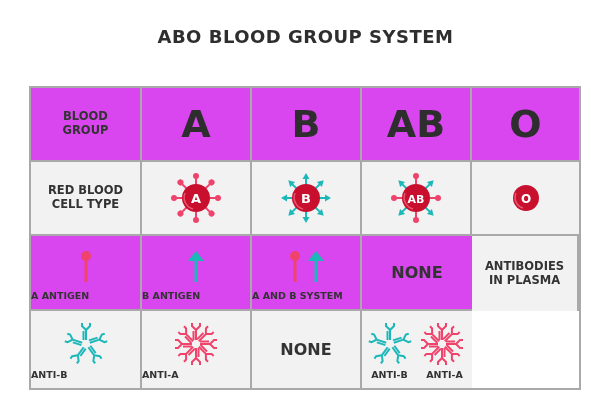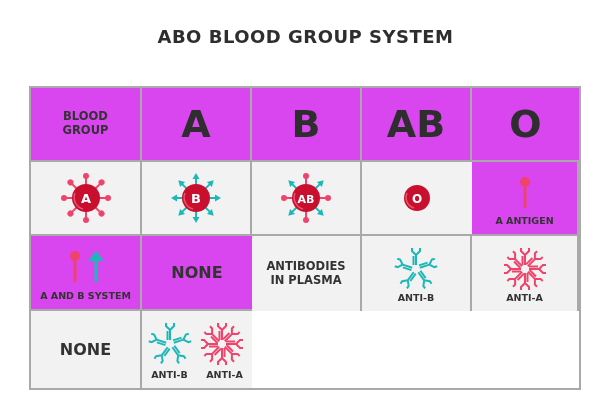--- a/index.html
+++ b/index.html
@@ -13,21 +13,21 @@
           grid-template-rows:74px 74px 75px 1fr; }
   .cell { border-right:2px solid #a9a9a9; border-bottom:2px solid #a9a9a9; box-sizing:border-box;
           position:relative; display:flex; align-items:center; justify-content:center; }
   .cell.lastcol { border-right:none; }
   .cell.lastrow { border-bottom:none; }
   .dark { background:#d946ef; }
   .light { background:#f2f2f2; }
   .rowlabel { font-weight:bold; font-size:11.5px; text-align:center; line-height:1.18; color:#333; }
   .grp { font-weight:bold; font-size:38px; color:#2e2e2e; }
   .none { font-weight:bold; font-size:16px; color:#333; }
-  .cap { position:absolute; bottom:8px; left:0; right:0; text-align:center;
+  .cap { position:absolute; bottom:8px; left:0; right:0; 
          font-weight:bold; font-size:9.5px; color:#333; }
   .icon { position:absolute; left:50%; transform:translateX(-50%); }
   .duo { position:absolute; bottom:8px; font-weight:bold; font-size:9.5px; width:50%; text-align:center; }
 </style>
 </head>
 <body>
 
 <svg width="0" height="0" style="position:absolute">
   <defs>
     <g id="arm-a">
@@ -61,20 +61,23 @@
       <span class="grp">B</span>
     </div>
   <div class="cell dark">
       <span class="grp">AB</span>
     </div>
   <div class="cell dark lastcol">
       <span class="grp">O</span>
     </div>
 
   <div class="cell light">
+    <div class="rowlabel" style="width:82px">RED BLOOD CELL TYPE</div>
+  </div>
+  <div class="cell light">
     <svg width="60" height="60" viewBox="-30 -30 60 60">
       <use href="#arm-a"></use>
         <use href="#arm-a" transform="rotate(45)"></use>
         <use href="#arm-a" transform="rotate(90)"></use>
         <use href="#arm-a" transform="rotate(135)"></use>
       <use href="#arm-a" transform="rotate(180)"></use>
         <use href="#arm-a" transform="rotate(225)"></use>
         <use href="#arm-a" transform="rotate(270)"></use>
         <use href="#arm-a" transform="rotate(315)"></use>
       <circle r="14" fill="#c8102e"></circle>
@@ -121,20 +124,27 @@
   </div>
 
   <div class="cell dark">
     <svg class="icon" style="top:14px" width="14" height="34" viewBox="0 0 14 34">
       <circle cx="7" cy="6" r="5" fill="#f0436b"></circle>
         <rect x="5.5" y="8" width="3" height="24" fill="#f0436b"></rect>
     </svg>
     <div class="cap">A ANTIGEN</div>
   </div>
   <div class="cell dark">
+    <svg class="icon" style="top:14px" width="18" height="34" viewBox="0 0 18 34">
+      <polygon points="1,11 17,11 9,1" fill="#1cb8b8"></polygon>
+        <rect x="7.5" y="10" width="3" height="22" fill="#1cb8b8"></rect>
+    </svg>
+    <div class="cap">B ANTIGEN</div>
+  </div>
+  <div class="cell dark">
     <svg class="icon" style="top:14px" width="40" height="34" viewBox="0 0 40 34">
       <circle cx="9" cy="6" r="5" fill="#f0436b"></circle>
         <rect x="7.5" y="8" width="3" height="24" fill="#f0436b"></rect>
       <polygon points="22,11 38,11 30,1" fill="#1cb8b8"></polygon>
         <rect x="28.5" y="10" width="3" height="22" fill="#1cb8b8"></rect>
     </svg>
     <div class="cap">A AND B SYSTEM</div>
   </div>
   <div class="cell dark lastcol">
     <span class="none">NONE</span>

